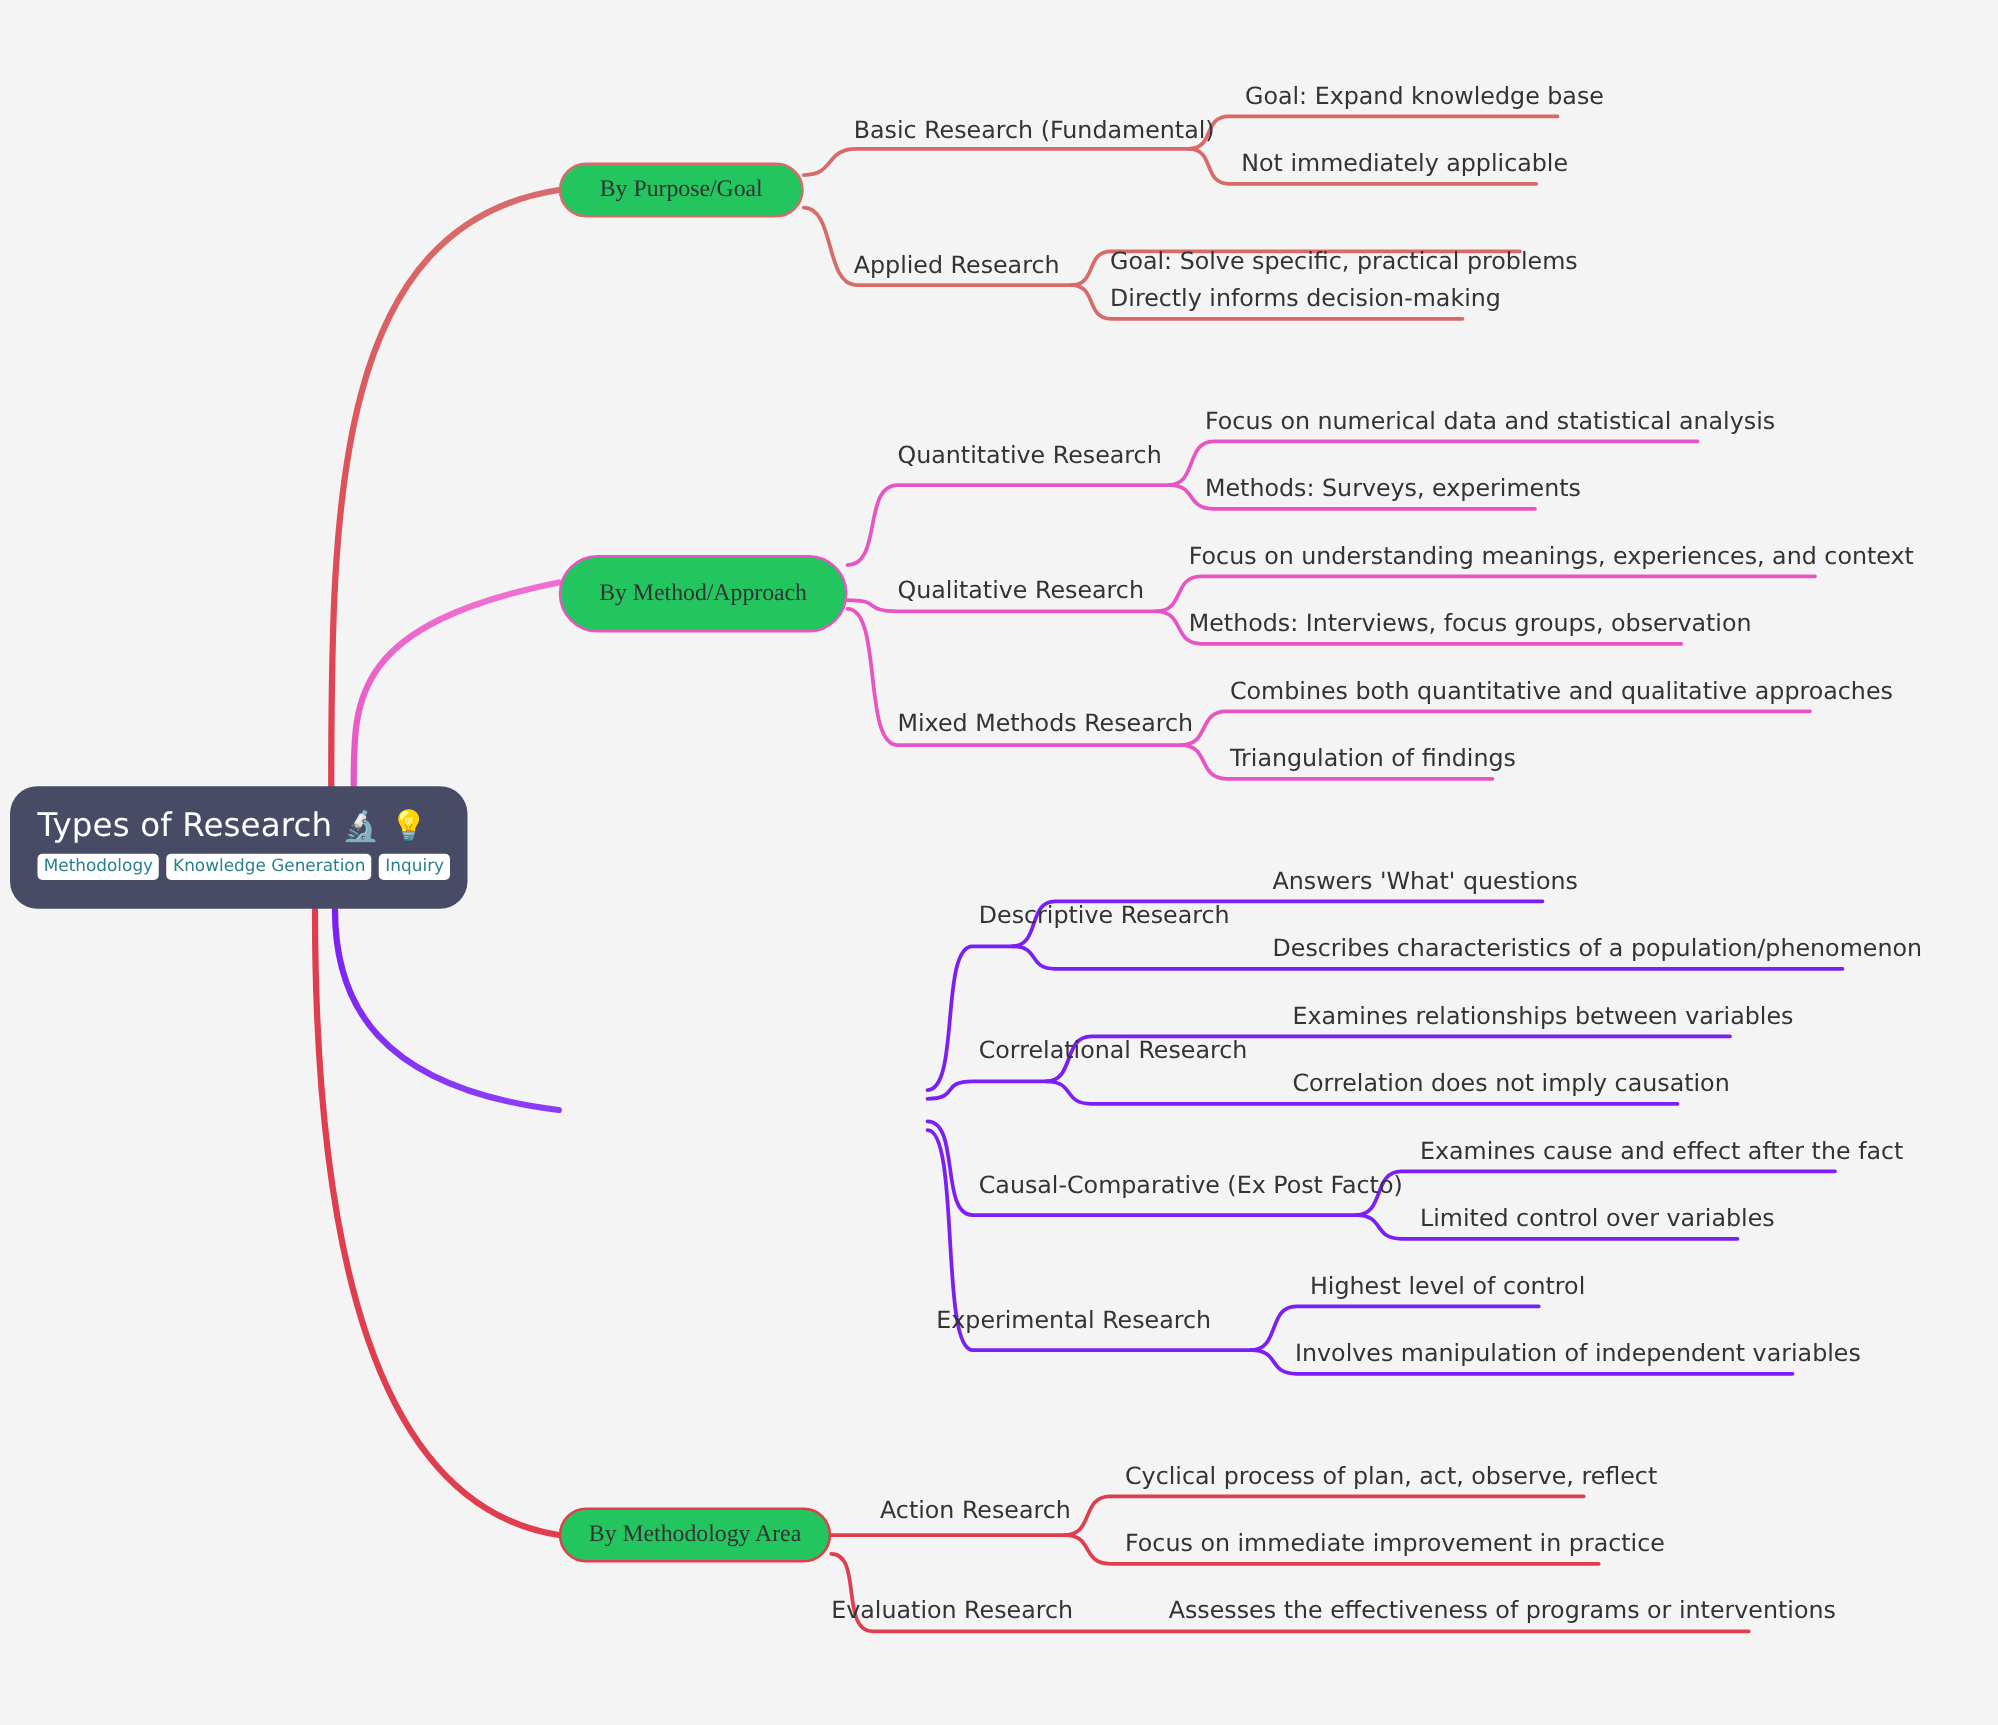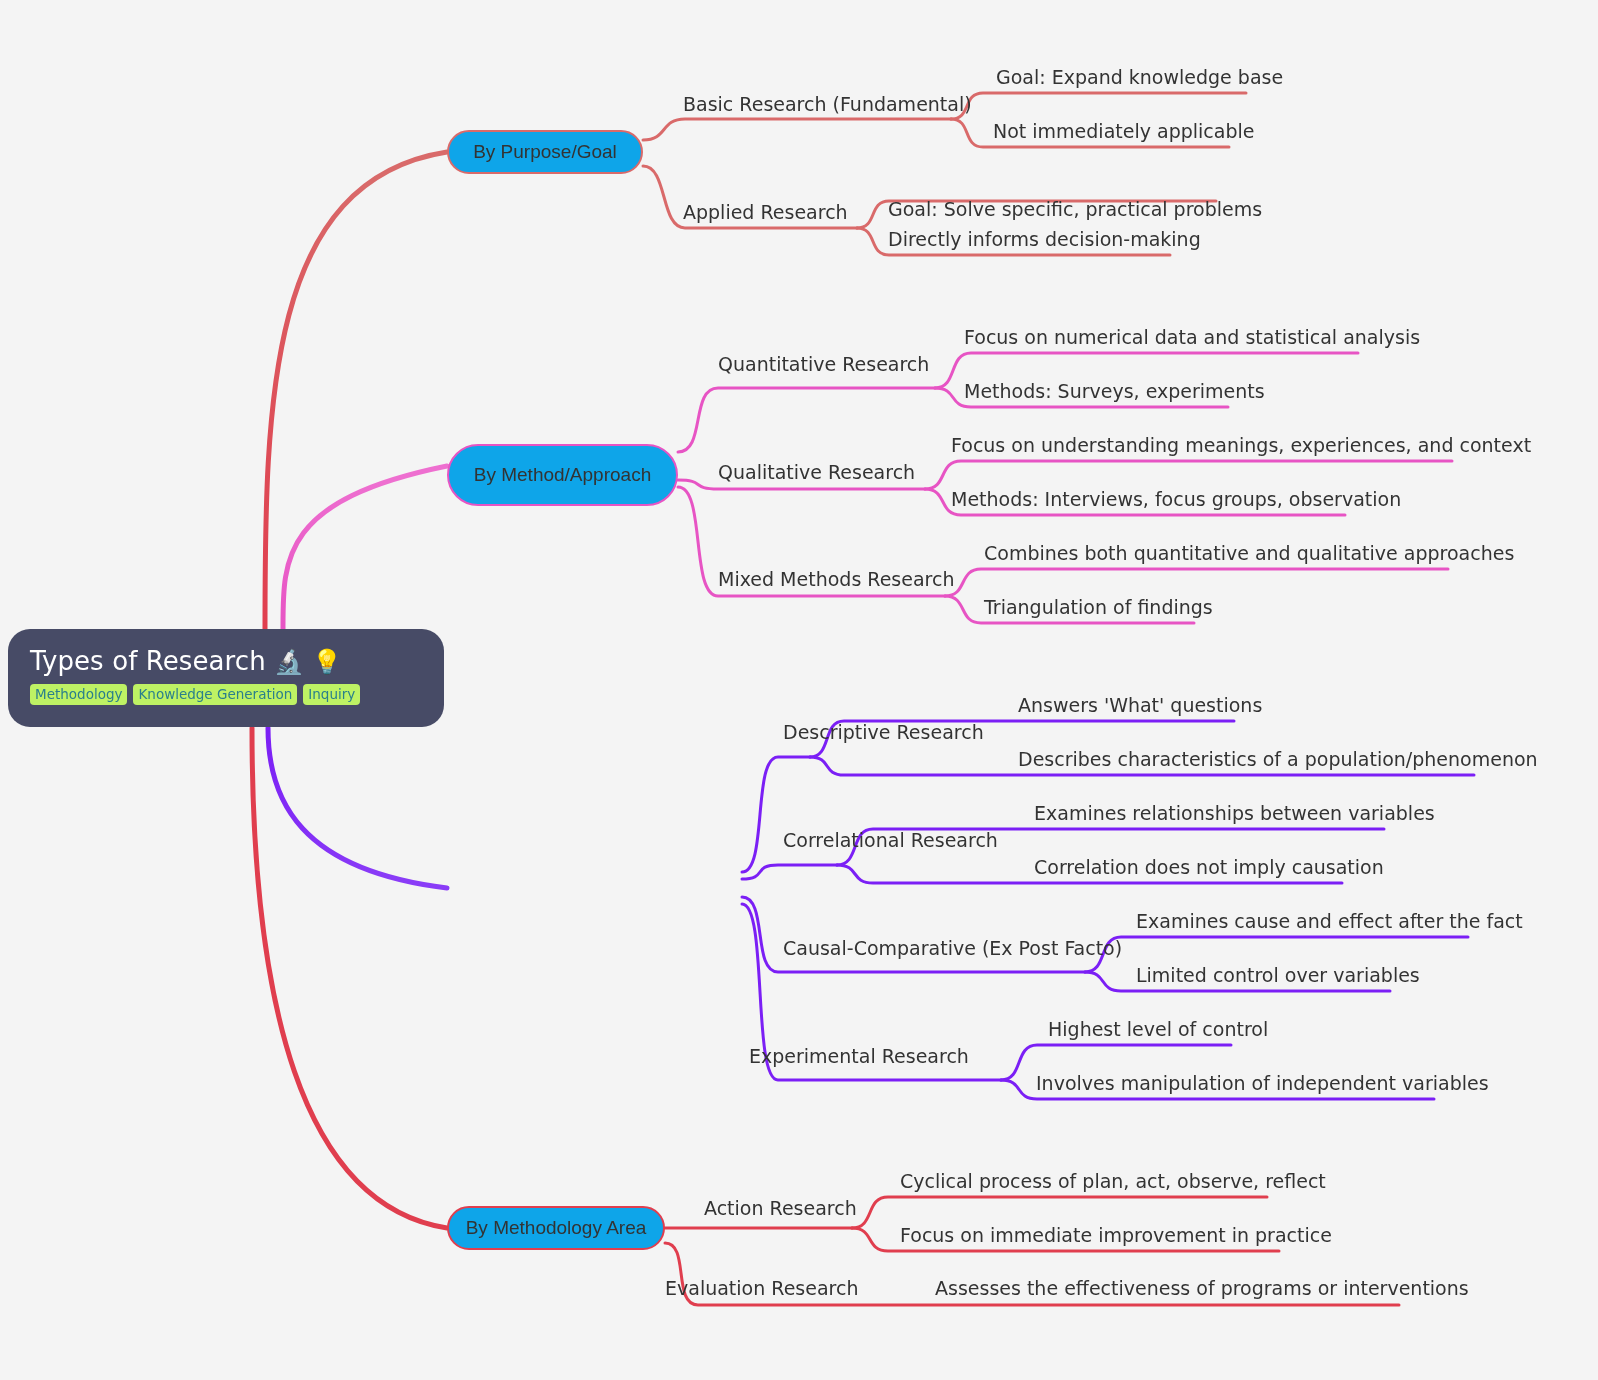--- a/index.html
+++ b/index.html
@@ -10,65 +10,65 @@
     overflow:hidden;
     position:relative;
   }
   #canvas{position:absolute;inset:0;width:1598px;height:1380px;}
   svg.links{position:absolute;left:0;top:0;width:1598px;height:1380px;pointer-events:none;}
 
   
   .root-node{
     position:absolute;
     left:8px; top:629px;
-    width:436px; height:98px;
+    width:366px; height:98px;
     background:#474B66;
     border-radius:22px;
     box-sizing:border-box;
     padding:14px 22px 0 22px;
   }
   .root-title{
     color:#ffffff;
     font-size:26px;
     line-height:36px;
     font-family:"DejaVu Sans", sans-serif;
     white-space:nowrap;
     letter-spacing:.1px;
   }
   .root-title .emoji{font-size:24px;}
   .root-tags{
     display:flex;
     gap:6px;
     margin-top:4px;
   }
   .tag{
-    background:#bef264;
+    background:#ffffff;
     color:#2a7f8c;
     font-size:13.5px;
     line-height:18px;
     padding:1px 5px 2px 5px;
     border-radius:4px;
     white-space:nowrap;
     font-family:"DejaVu Sans", sans-serif;
   }
 
   
   .branch-node{
     position:absolute;
     box-sizing:border-box;
-    background:#0ea5e9;
+    background:#22c55e;
     border:2.6px solid #999;
     border-radius:999px;
     display:flex;
     align-items:center;
     justify-content:center;
     color:#333333;
     font-size:19px;
     white-space:nowrap;
-    font-family:Liberation Sans, sans-serif;
+    font-family:Liberation Serif, serif;
   }
 
   
   .lbl{
     position:absolute;
     color:#333333;
     white-space:nowrap;
     font-family:"DejaVu Sans", sans-serif;
     line-height:1;
   }

